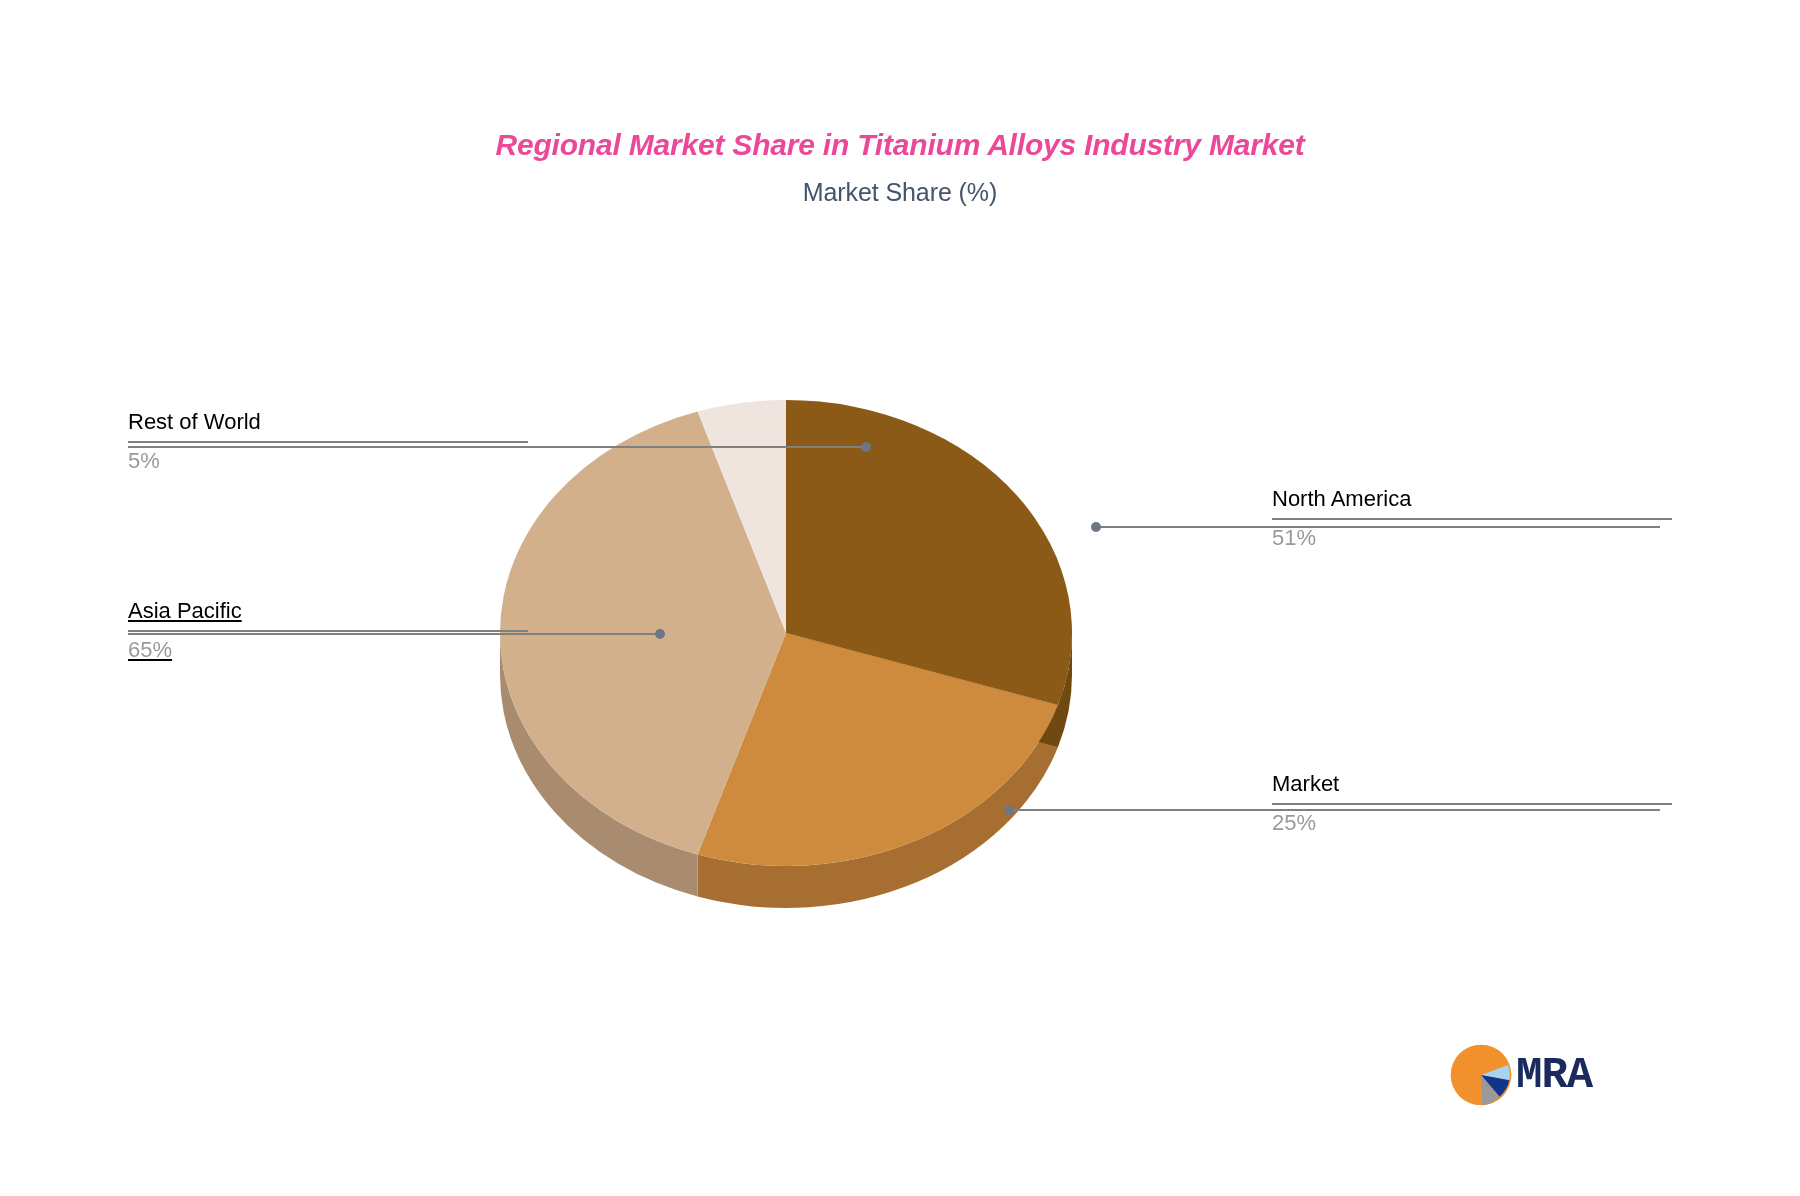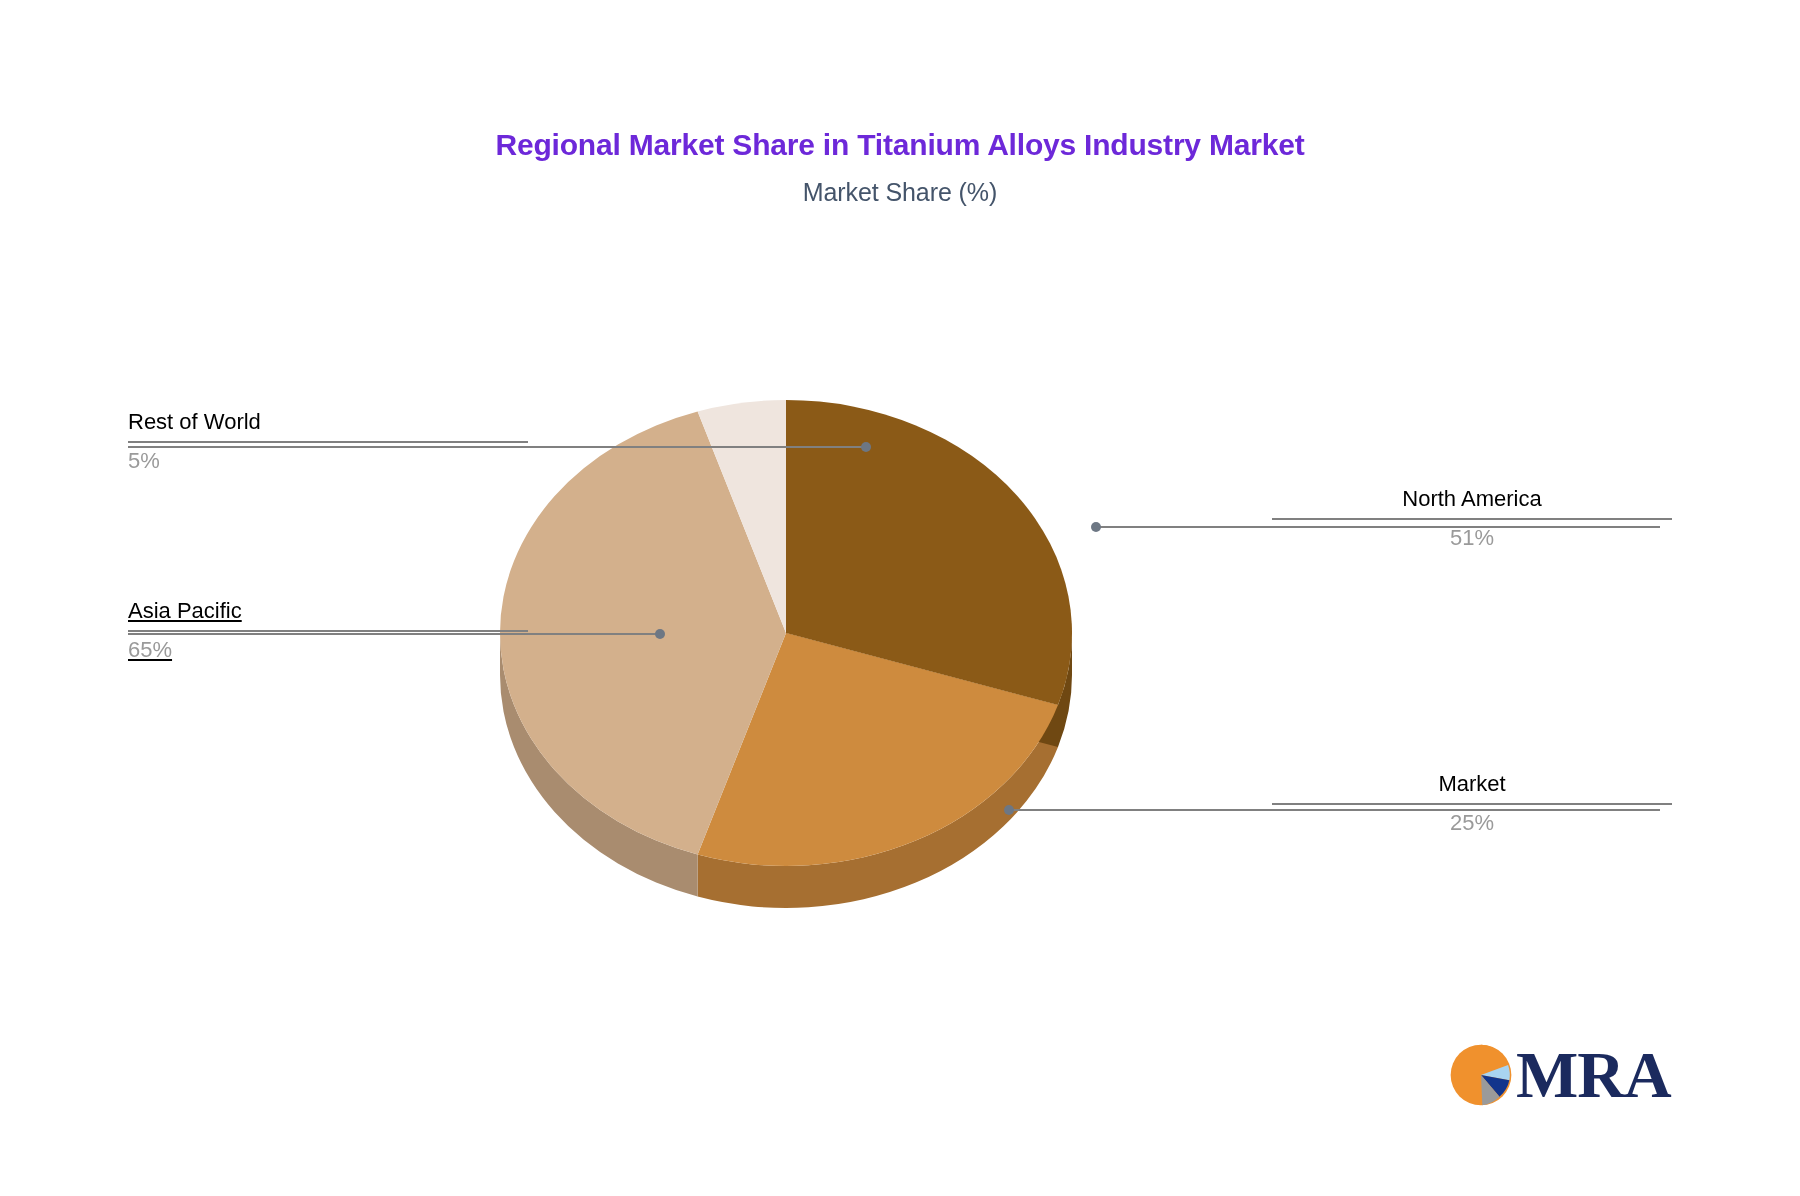--- a/index.html
+++ b/index.html
@@ -20,23 +20,24 @@
   #title-block {
     position: absolute;
     top: 128px;
     left: 0;
     width: 1800px;
     text-align: center;
   }
   #chart-title {
     font-size: 30px;
     font-weight: bold;
-    color: #6d28d9;
+    color: #ec4899;
     letter-spacing: -0.2px;
     line-height: 1.1;
+    font-style: italic;
   }
   #chart-subtitle {
     margin-top: 18px;
     font-size: 25px;
     font-weight: normal;
     color: #44546a;
     letter-spacing: -0.1px;
     line-height: 1.1;
   }
 
@@ -64,42 +65,42 @@
     height: 0;
     border-top: 2px solid #808080;
     margin: 5px 0 4px 0;
   }
   .callout .lab-value {
     font-size: 22px;
     color: #9a9a9a;
     line-height: 1.25;
   }
   .callout.left { text-align: left; }
-  .callout.right { text-align: center; }
+  .callout.right { text-align: left; }
 
   #callout-row { left: 128px;  top: 408px; }
   #callout-ap  { left: 128px;  top: 597px; text-decoration: underline; }
   #callout-na  { left: 1272px; top: 485px; }
   #callout-eu  { left: 1272px; top: 770px; }
 
   
   #logo {
     position: absolute;
     left: 1448px;
     top: 1035px;
     width: 200px;
     height: 80px;
     display: flex;
     align-items: center;
     gap: 2px;
   }
   #logo-mark { width: 66px; height: 66px; flex: 0 0 66px; }
   #logo-text {
-    font-family: Liberation Serif, serif;
-    font-size: 66px;
+    font-family: Liberation Mono, monospace;
+    font-size: 44px;
     font-weight: bold;
     color: #1b2a5e;
     line-height: 1;
     letter-spacing: -1px;
   }
 </style>
 </head>
 <body>
 
 <div id="canvas">

